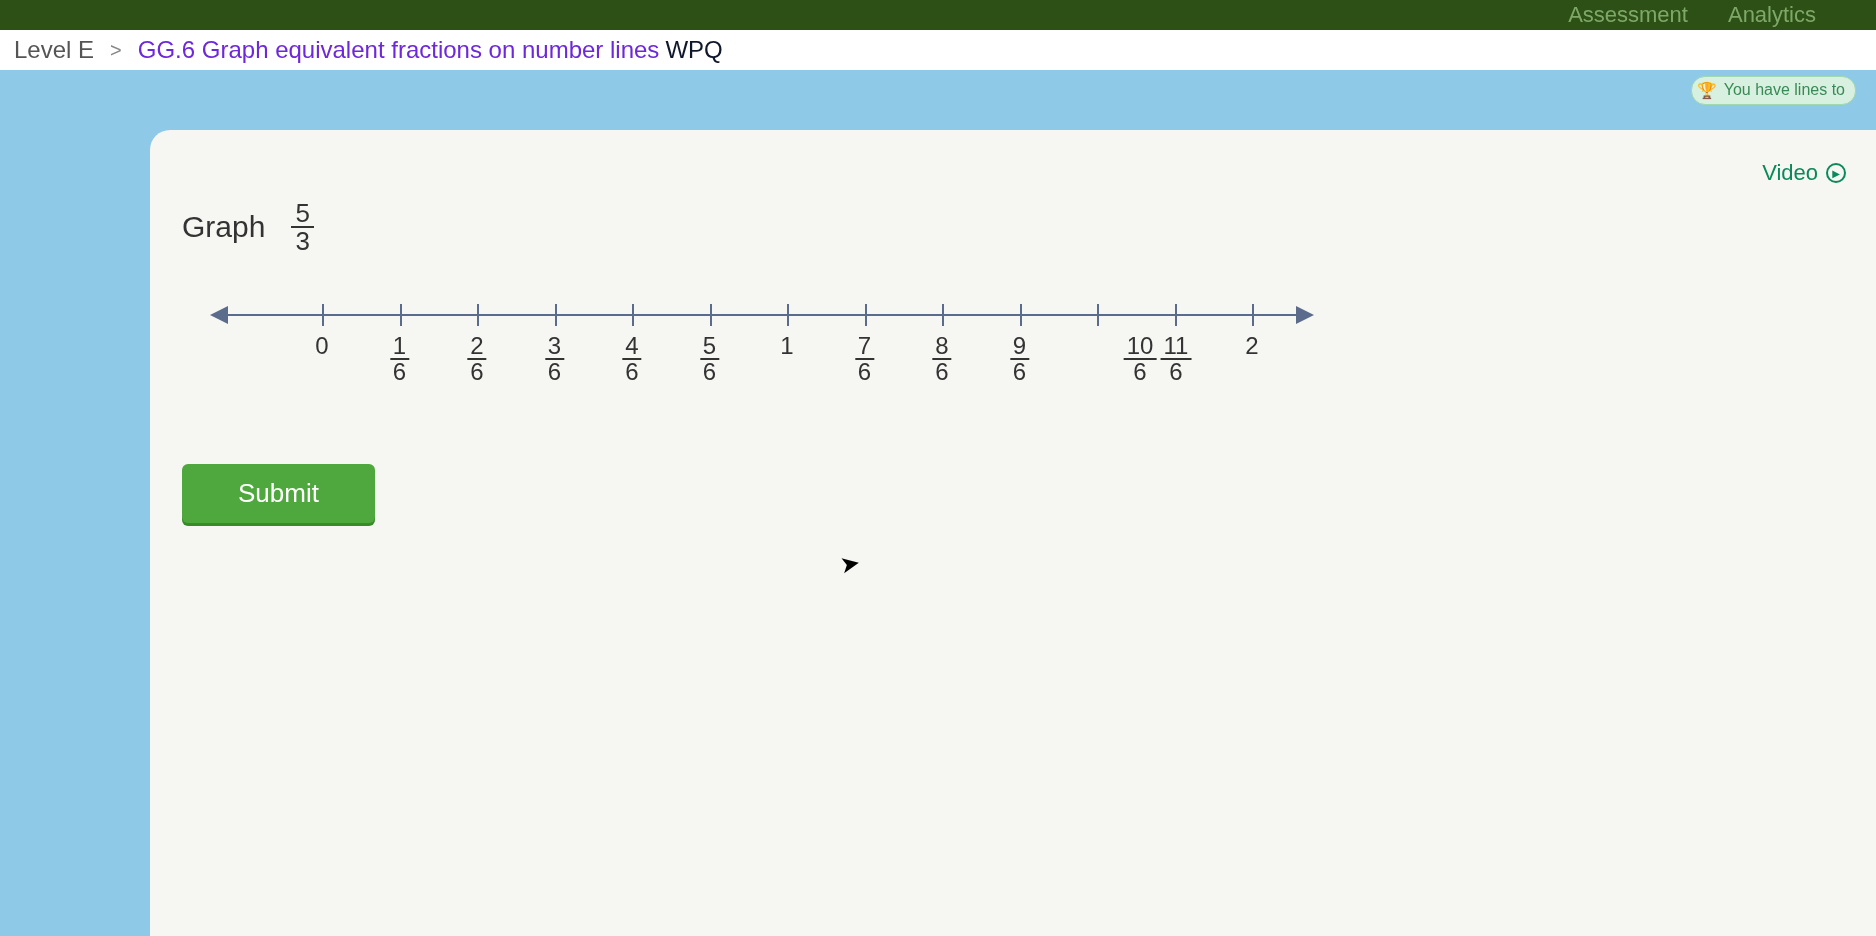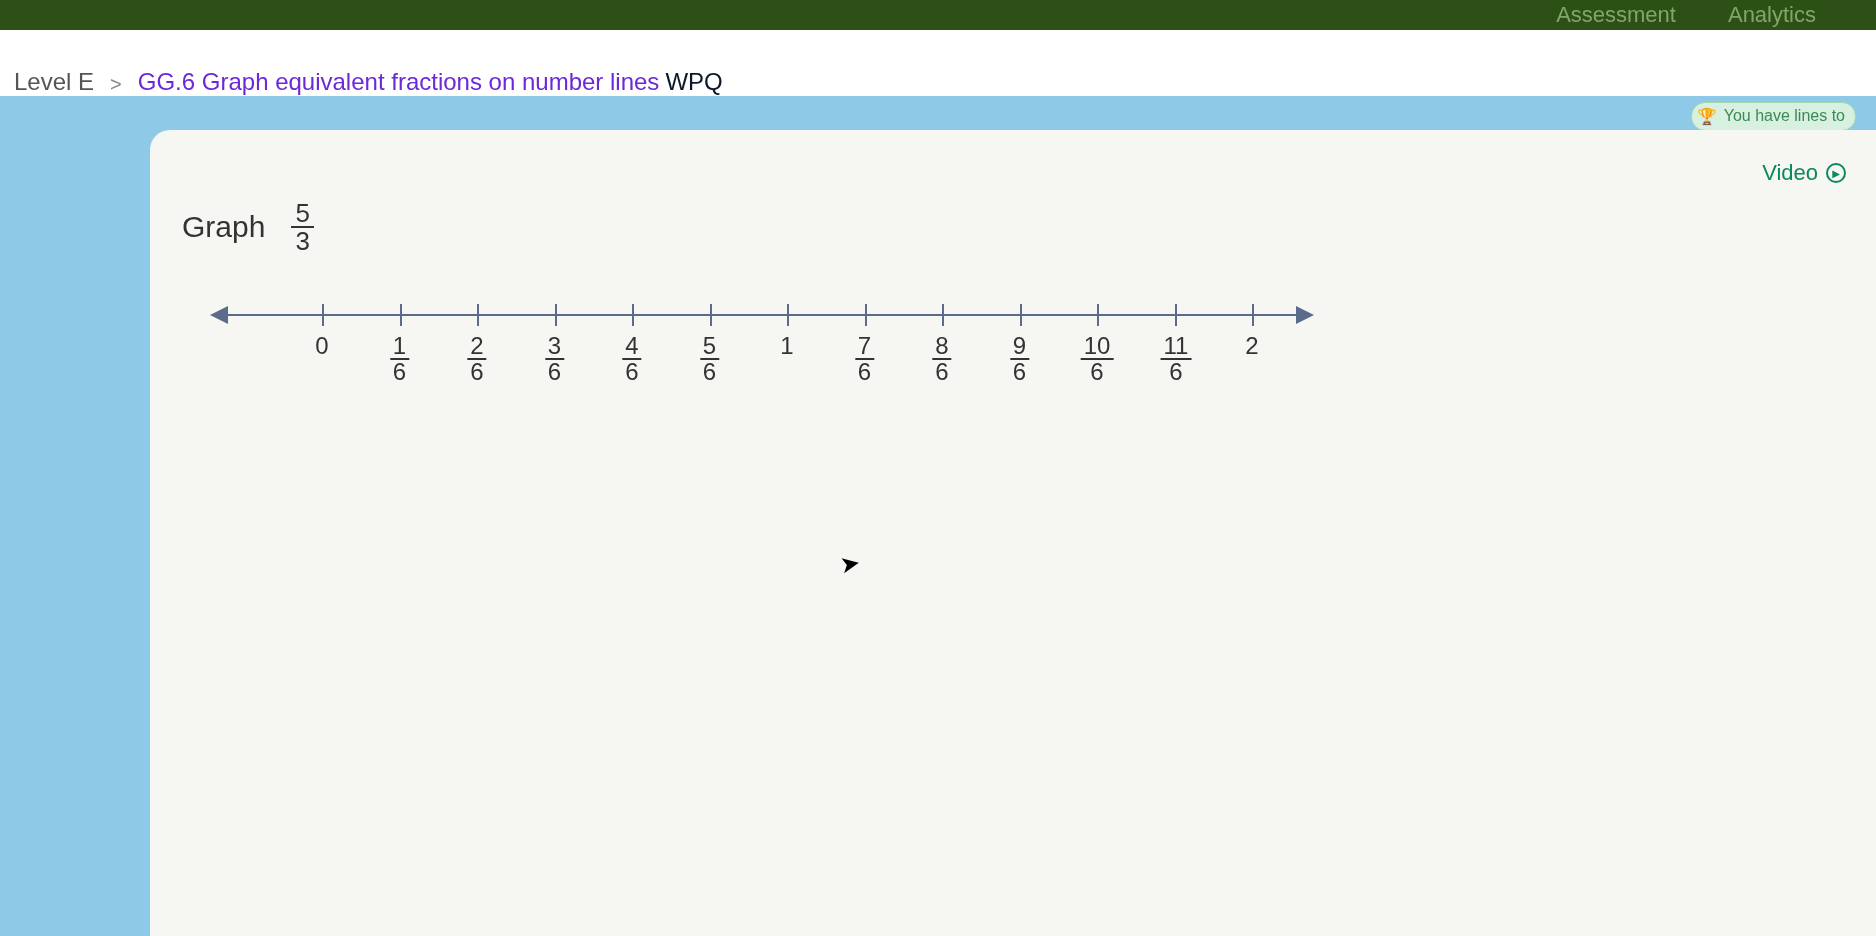--- a/index.html
+++ b/index.html
@@ -9,30 +9,30 @@
     height: 936px;
     background: #8fc9e8;
     overflow: hidden;
   }
   .topnav {
     height: 30px;
     background: #2d5016;
     color: #7fa868;
     display: flex;
     justify-content: flex-end;
-    gap: 52px;
+    gap: 40px;
     padding-right: 60px;
     align-items: center;
     font-size: 22px;
   }
   .breadcrumb-bar {
-    height: 66px;
+    height: 40px;
     background: #ffffff;
     display: flex;
-    align-items: flex-end;
+    align-items: center;
     padding-left: 14px;
     font-size: 24px;
     color: #666;
   }
   .breadcrumb-level { color: #555; margin-right: 16px; }
   .breadcrumb-sep { color: #888; margin-right: 16px; font-size: 20px; }
   .breadcrumb-skill { color: #6d28d9; font-weight: normal; }
   .breadcrumb-code { color: #0f172a; margin-left: 6px; }
   .bluebar {
     height: 40px;
@@ -244,28 +244,29 @@
       <div class="tick-label" style="left: 730px;"><span class="tick-frac">
           <span class="n">8</span>
           <span class="d">6</span>
         </span></div>
       <div class="tick" style="left: 807.5px;"></div>
       <div class="tick-label" style="left: 807.5px;"><span class="tick-frac">
           <span class="n">9</span>
           <span class="d">6</span>
         </span></div>
       <div class="tick" style="left: 885px;"></div>
-      <div class="tick-label" style="left: 885px;"><span class="tick-frac">
+      <div class="tick-label" style="left: 928px;"><span class="tick-frac">
           <span class="n">10</span>
           <span class="d">6</span>
         </span></div>
       <div class="tick" style="left: 962.5px;"></div>
       <div class="tick-label" style="left: 957px; margin-left: 7px;"><span class="tick-frac">
           <span class="n">11</span>
           <span class="d">6</span>
         </span></div>
       <div class="tick" style="left: 1040px;"></div>
       <div class="tick-label" style="left: 1040px;">2</div>
     </div>
 
+  <button class="submit-btn">Submit</button>
 
   <div class="cursor">➤</div>
 </div>
 
 </body></html>

